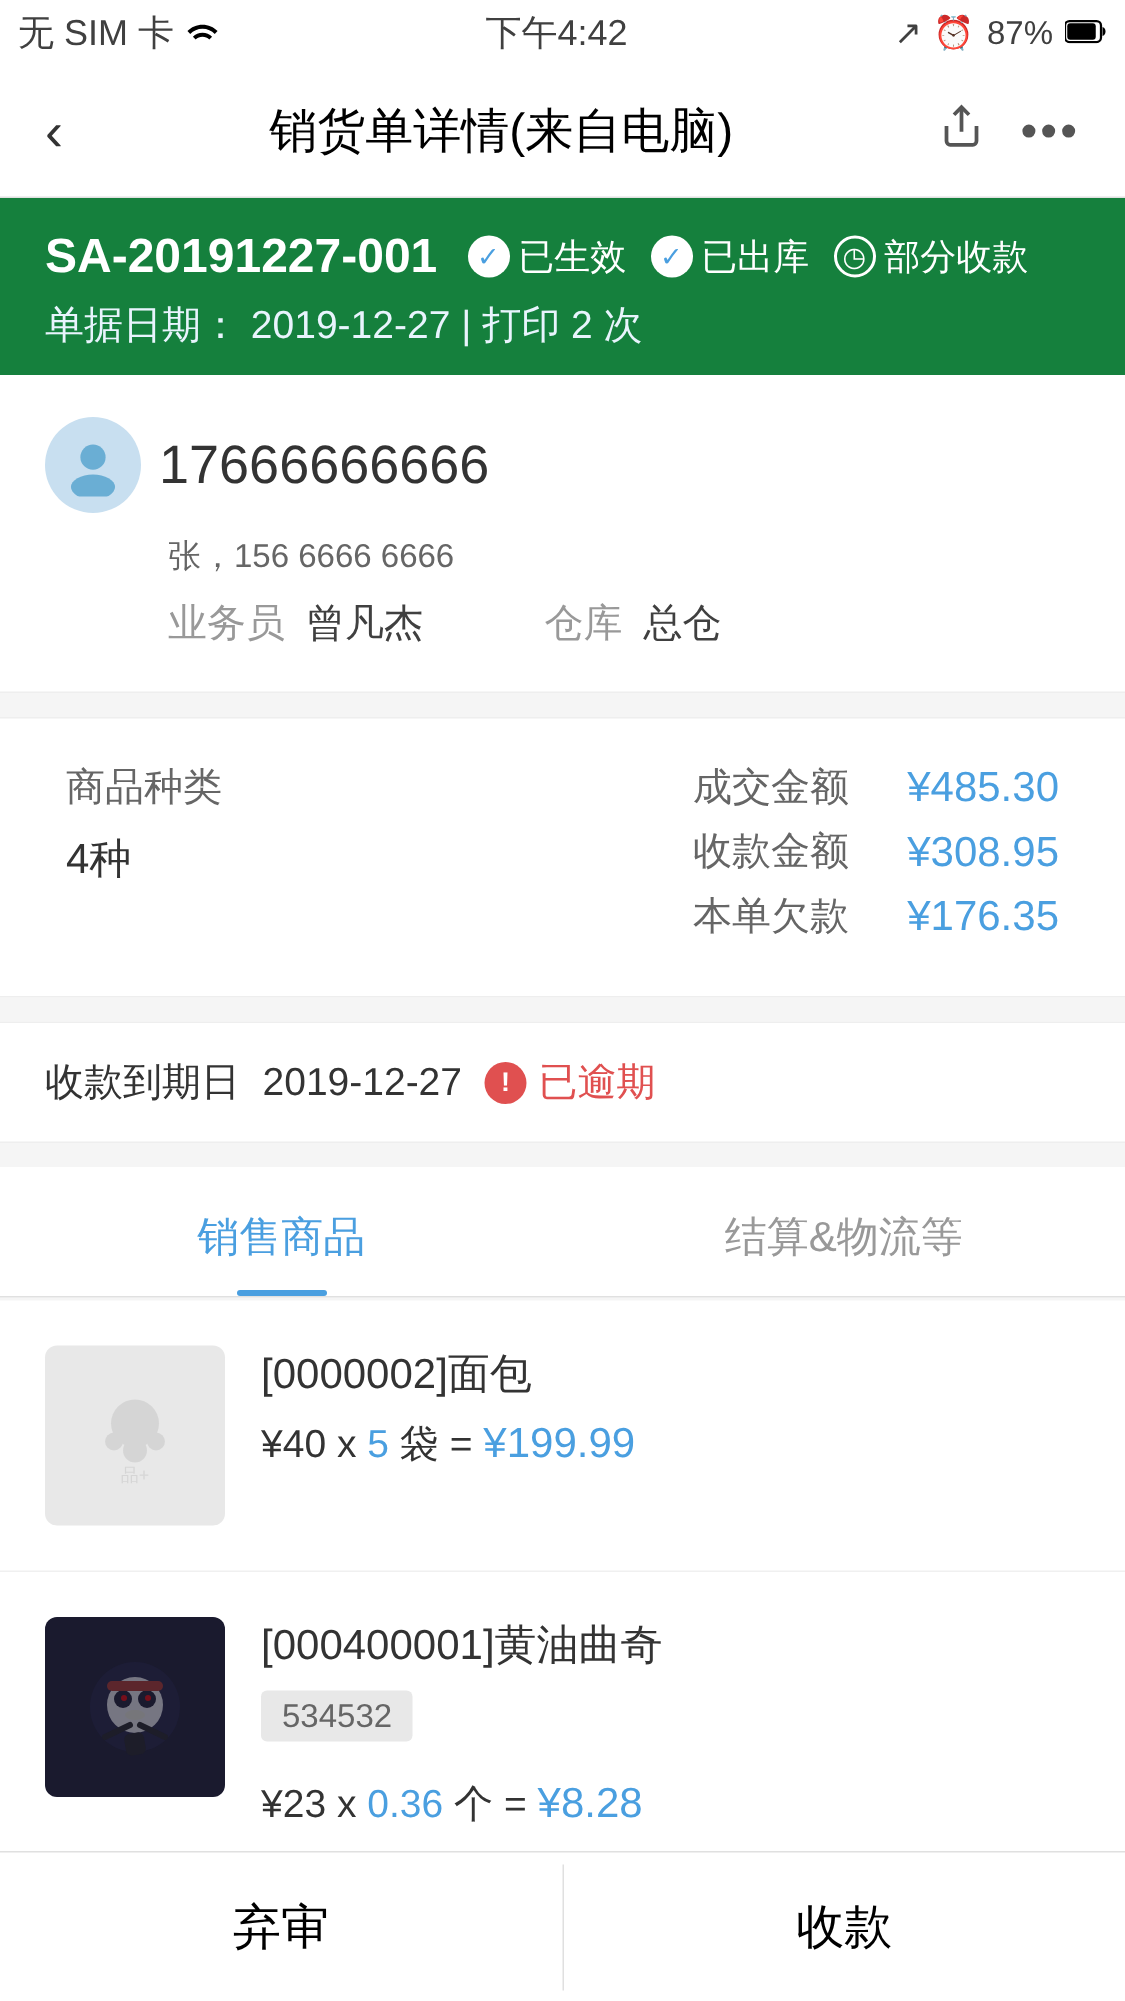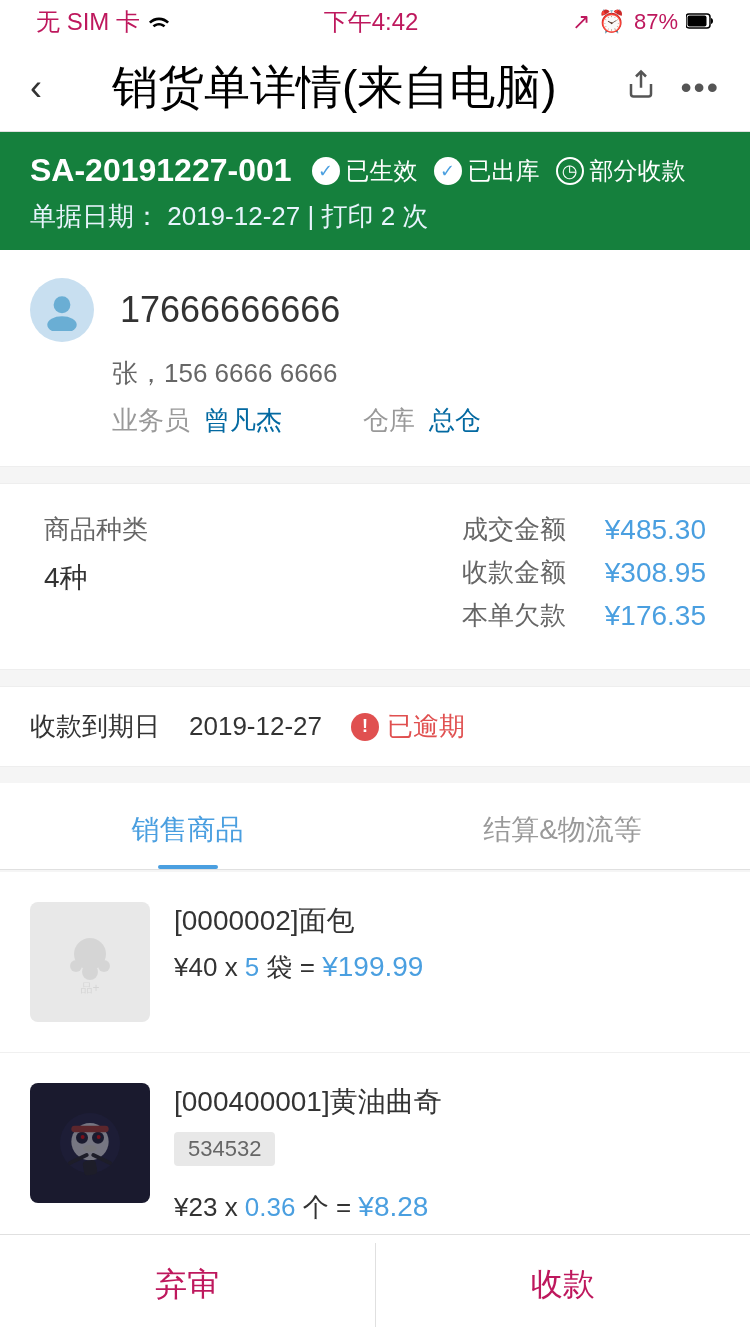--- a/index.html
+++ b/index.html
@@ -13,40 +13,40 @@
       color: #333;
     }
 
     
     .status-bar {
       height: 44px;
       background: #fff;
       display: flex;
       align-items: center;
       justify-content: space-between;
-      padding: 0 36px;
+      padding: 0 12px;
       font-size: 24px;
-      color: #be185d;
+      color: #404040;
     }
     .status-bar-left { display: flex; align-items: center; gap: 8px; }
     .status-bar-center { font-weight: 500; font-size: 24px; }
     .status-bar-right { display: flex; align-items: center; gap: 8px; font-size: 22px; }
 
     
     .nav-bar {
       height: 88px;
       background: #fff;
       display: flex;
       align-items: center;
       justify-content: space-between;
       padding: 0 30px;
       border-bottom: 1px solid #e0e0e0;
     }
     .nav-title {
-      font-size: 46px;
+      font-size: 32px;
       font-weight: 500;
       color: #000;
     }
     .nav-back {
       font-size: 36px;
       color: #333;
       cursor: pointer;
     }
     .nav-right {
       display: flex;
@@ -119,56 +119,56 @@
     
     .customer-section {
       background: #fff;
       padding: 28px 30px;
       margin-bottom: 0;
       border-bottom: 1px solid #eee;
     }
     .customer-top {
       display: flex;
       align-items: center;
-      gap: 26px;
+      gap: 12px;
       margin-bottom: 14px;
     }
     .avatar {
       width: 64px;
       height: 64px;
       border-radius: 50%;
       background: #c8dff0;
       display: flex;
       align-items: center;
       justify-content: center;
       overflow: hidden;
       flex-shrink: 0;
     }
     .avatar svg { width: 42px; height: 42px; }
     .customer-name {
       font-size: 36px;
       font-weight: 500;
       color: #333;
     }
     .customer-sub {
-      font-size: 26px;
+      font-size: 22px;
       color: #666;
       margin-bottom: 12px;
       padding-left: 82px;
     }
     .customer-meta {
       display: flex;
       gap: 81px;
       font-size: 26px;
       color: #666;
       padding-left: 82px;
     }
     .customer-meta-item { display: flex; gap: 14px; }
     .customer-meta-label { color: #999; }
-    .customer-meta-value { color: #0369a1; }
+    .customer-meta-value { color: #404040; }
 
     
     .summary-section {
       background: #fff;
       padding: 28px 44px;
       margin-top: 16px;
       border-top: 1px solid #eee;
       border-bottom: 1px solid #eee;
     }
     .summary-row {
@@ -191,21 +191,21 @@
     .summary-line-label { color: #666; }
     .summary-line-value { color: #4a9fe0; font-size: 28px; min-width: 120px; text-align: right; }
 
     
     .overdue-section {
       background: #fff;
       padding: 22px 30px;
       margin-top: 16px;
       display: flex;
       align-items: center;
-      gap: 29px;
+      gap: 15px;
       font-size: 26px;
       color: #666;
       border-top: 1px solid #eee;
       border-bottom: 1px solid #eee;
     }
     .overdue-label { color: #333; }
     .overdue-date { color: #333; }
     .overdue-badge {
       display: flex;
       align-items: center;
@@ -317,21 +317,21 @@
       height: 100px;
       background: #fff;
       border-top: 1px solid #e0e0e0;
       display: flex;
       align-items: center;
     }
     .bottom-btn {
       flex: 1;
       text-align: center;
       font-size: 32px;
-      color: #be185d;
+      color: #000000;
       cursor: pointer;
       padding: 20px 0;
       border: none;
       background: transparent;
     }
     .bottom-btn:first-child {
       border-right: 1px solid #e0e0e0;
     }
 
     

